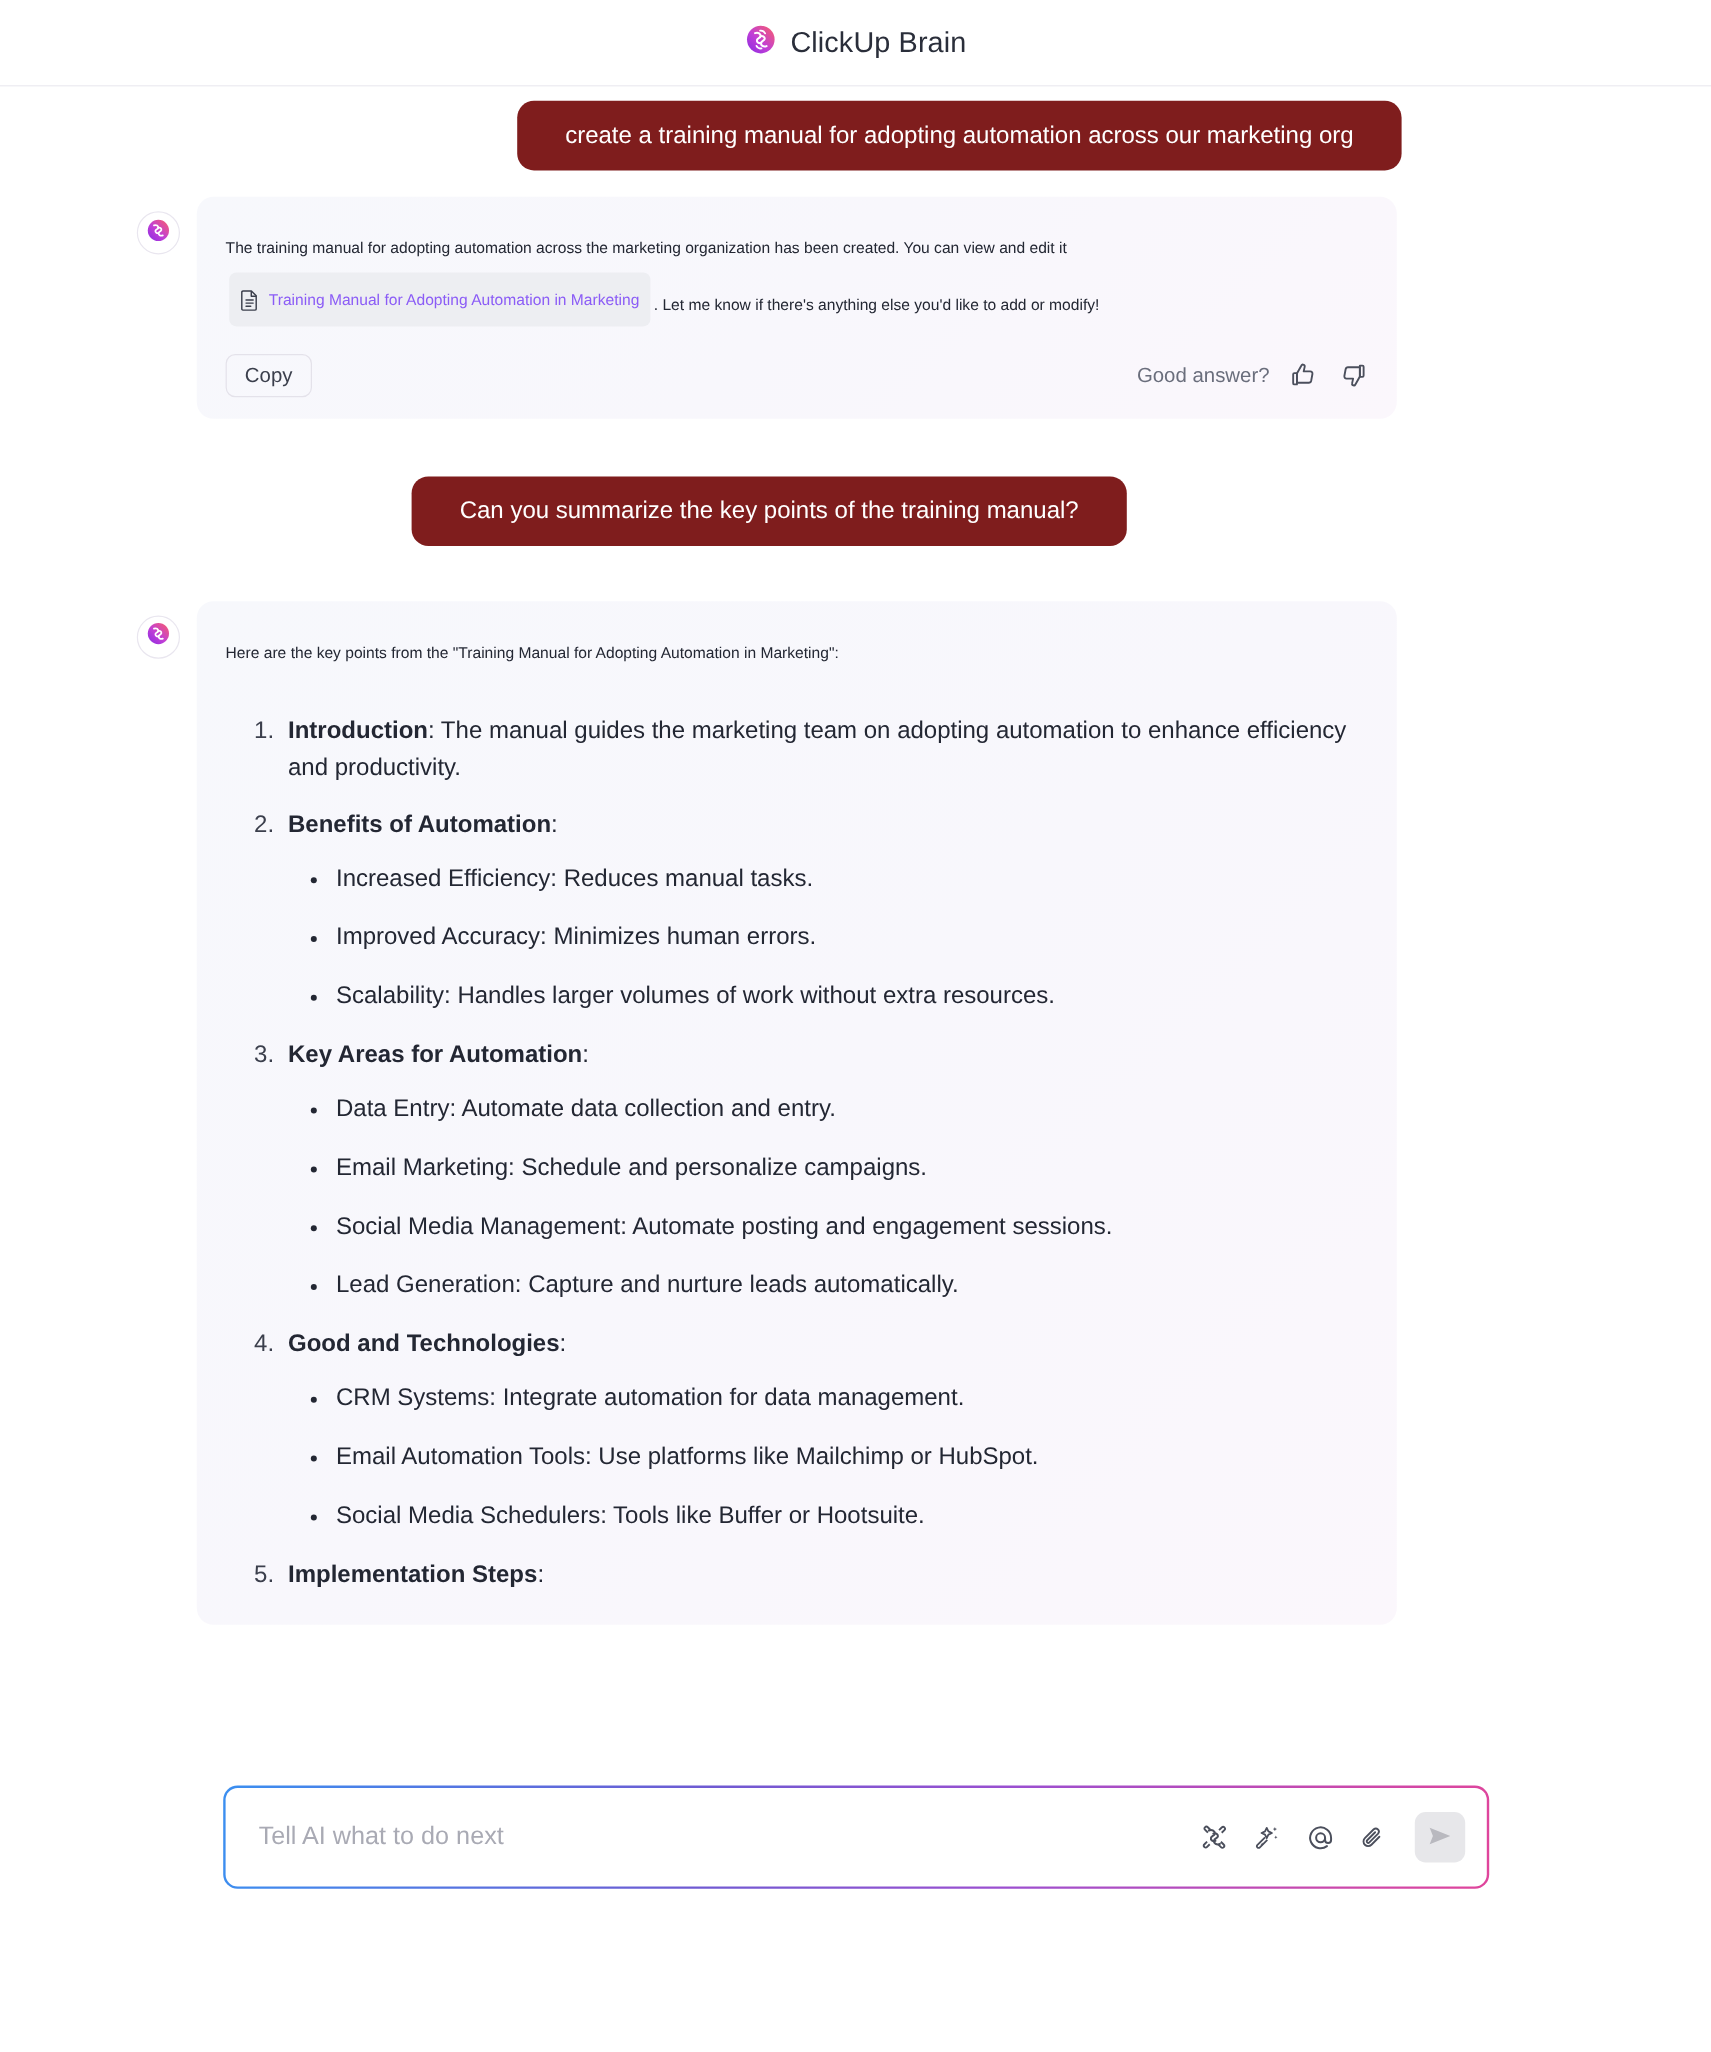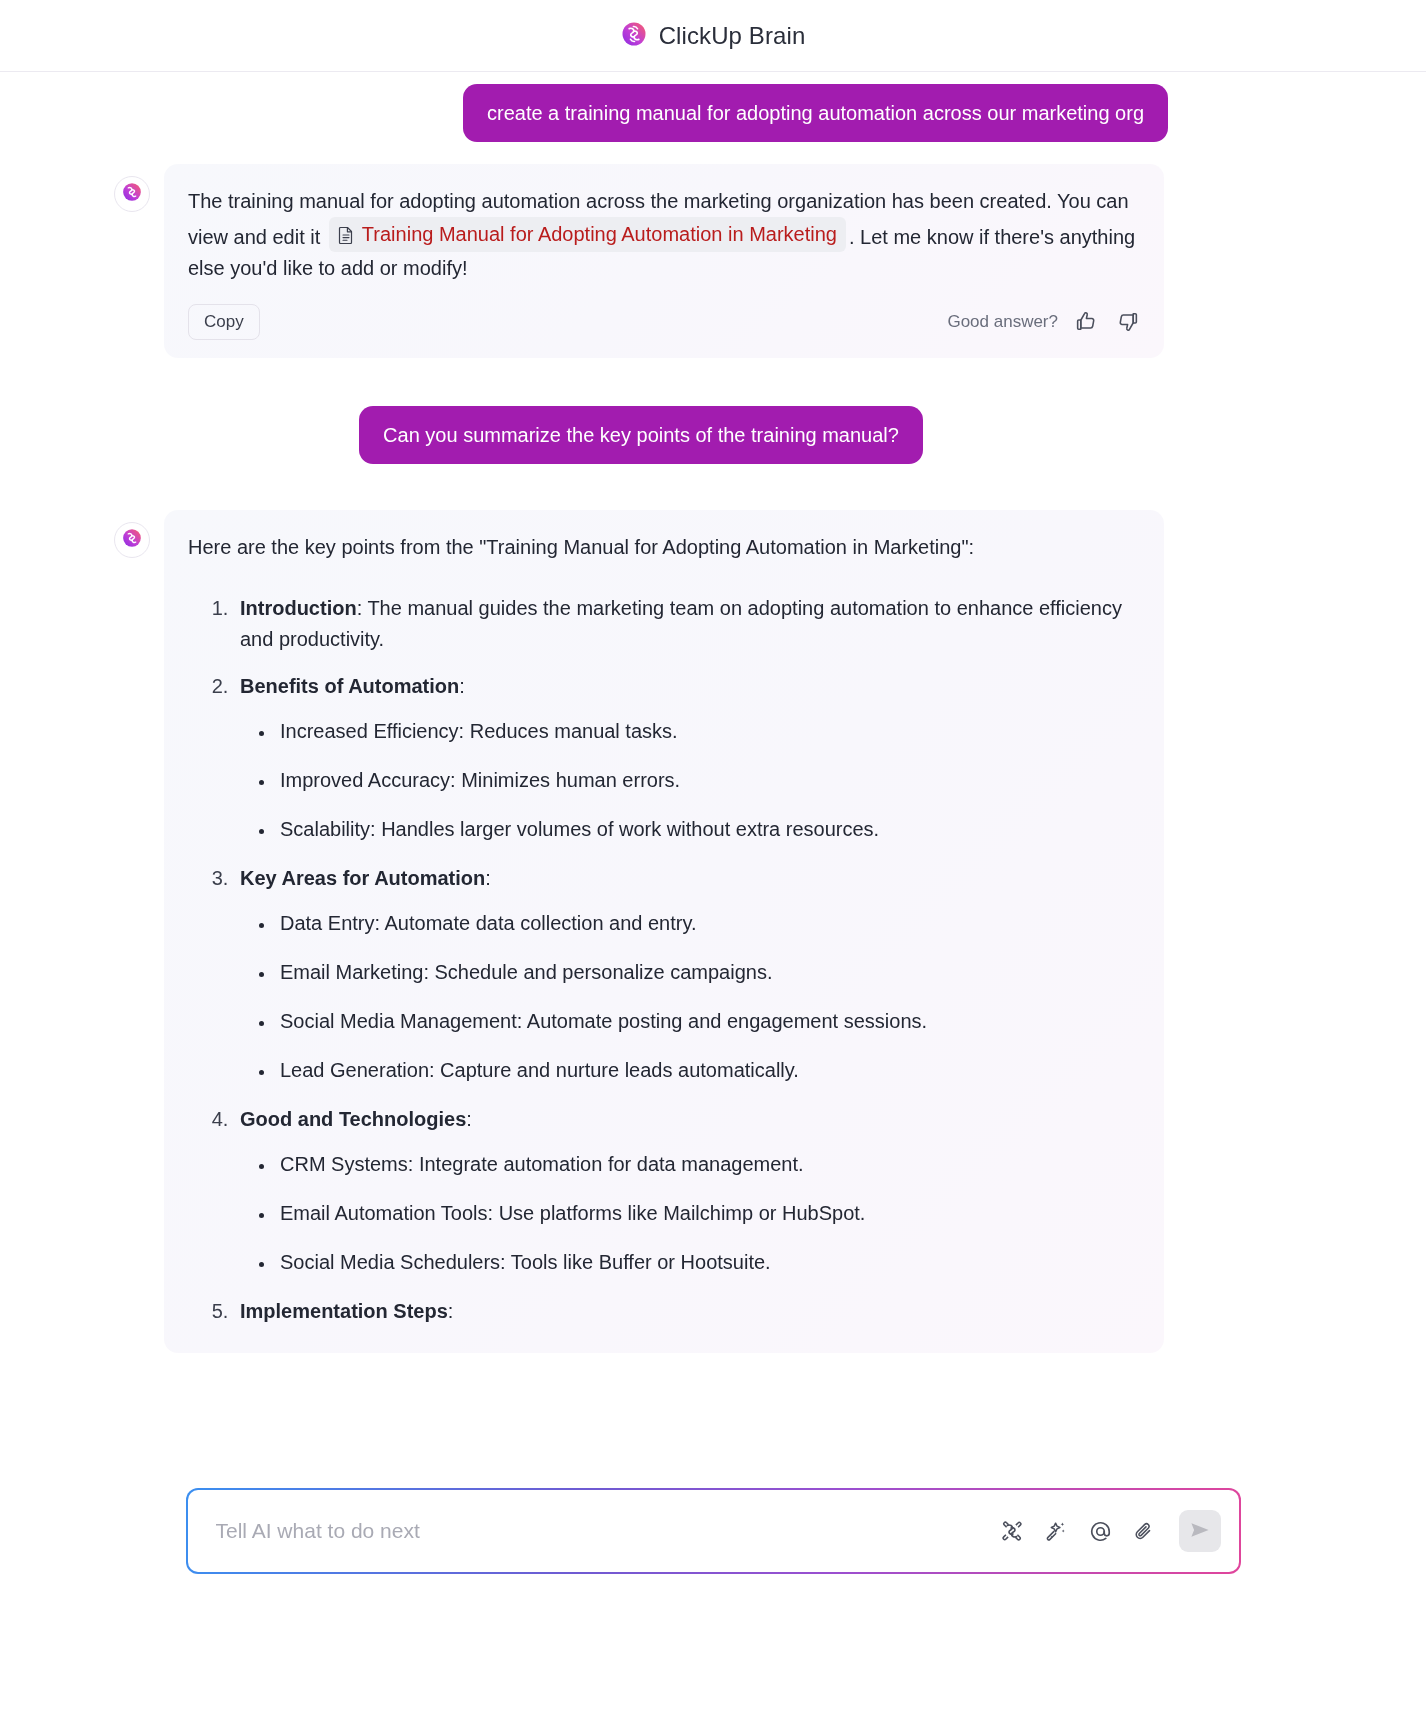--- a/index.html
+++ b/index.html
@@ -44,24 +44,24 @@
     width: 1426px;
     padding: 18px 0 0 0;
   }
 
   .row { display: flex; width: 100%; padding: 0 258px 0 114px; }
   .row.user { justify-content: flex-end; padding-right: 258px; }
   .row.ai { justify-content: flex-start; align-items: flex-start; gap: 14px; padding-left: 114px; padding-right: 258px; }
 
   
   .user-bubble {
-    background: #a21caf;
+    background: #7f1d1d;
     color: #ffffff;
     border-radius: 14px;
-    padding: 15px 24px;
+    padding: 15px 40px;
     font-size: 20px;
     line-height: 28px;
     max-width: 800px;
   }
 
   
   .avatar {
     width: 36px; height: 36px;
     border-radius: 50%;
     border: 1px solid #e9e6ef;
@@ -77,32 +77,32 @@
     border-radius: 14px;
     padding: 22px 24px 18px 24px;
     flex: 1 1 auto;
     max-width: 1000px;
     font-size: 20px;
     line-height: 31px;
     color: #232733;
   }
   .ai-bubble.tall { padding-bottom: 10px; }
 
-  .ai-text { font-size: 20px; line-height: 31px; }
+  .ai-text { font-size: 13px; line-height: 41px; }
 
   .doc-chip {
     display: inline-flex;
     align-items: center;
     gap: 8px;
     background: #edeef2;
     border-radius: 6px;
     padding: 2px 9px;
     margin: 0 3px;
     vertical-align: baseline;
-    color: #b91c1c;
+    color: #8b5cf6;
     white-space: nowrap;
   }
   .doc-chip svg { display:block; }
 
   .ai-actions {
     display: flex;
     align-items: center;
     margin-top: 20px;
     gap: 11px;
   }

